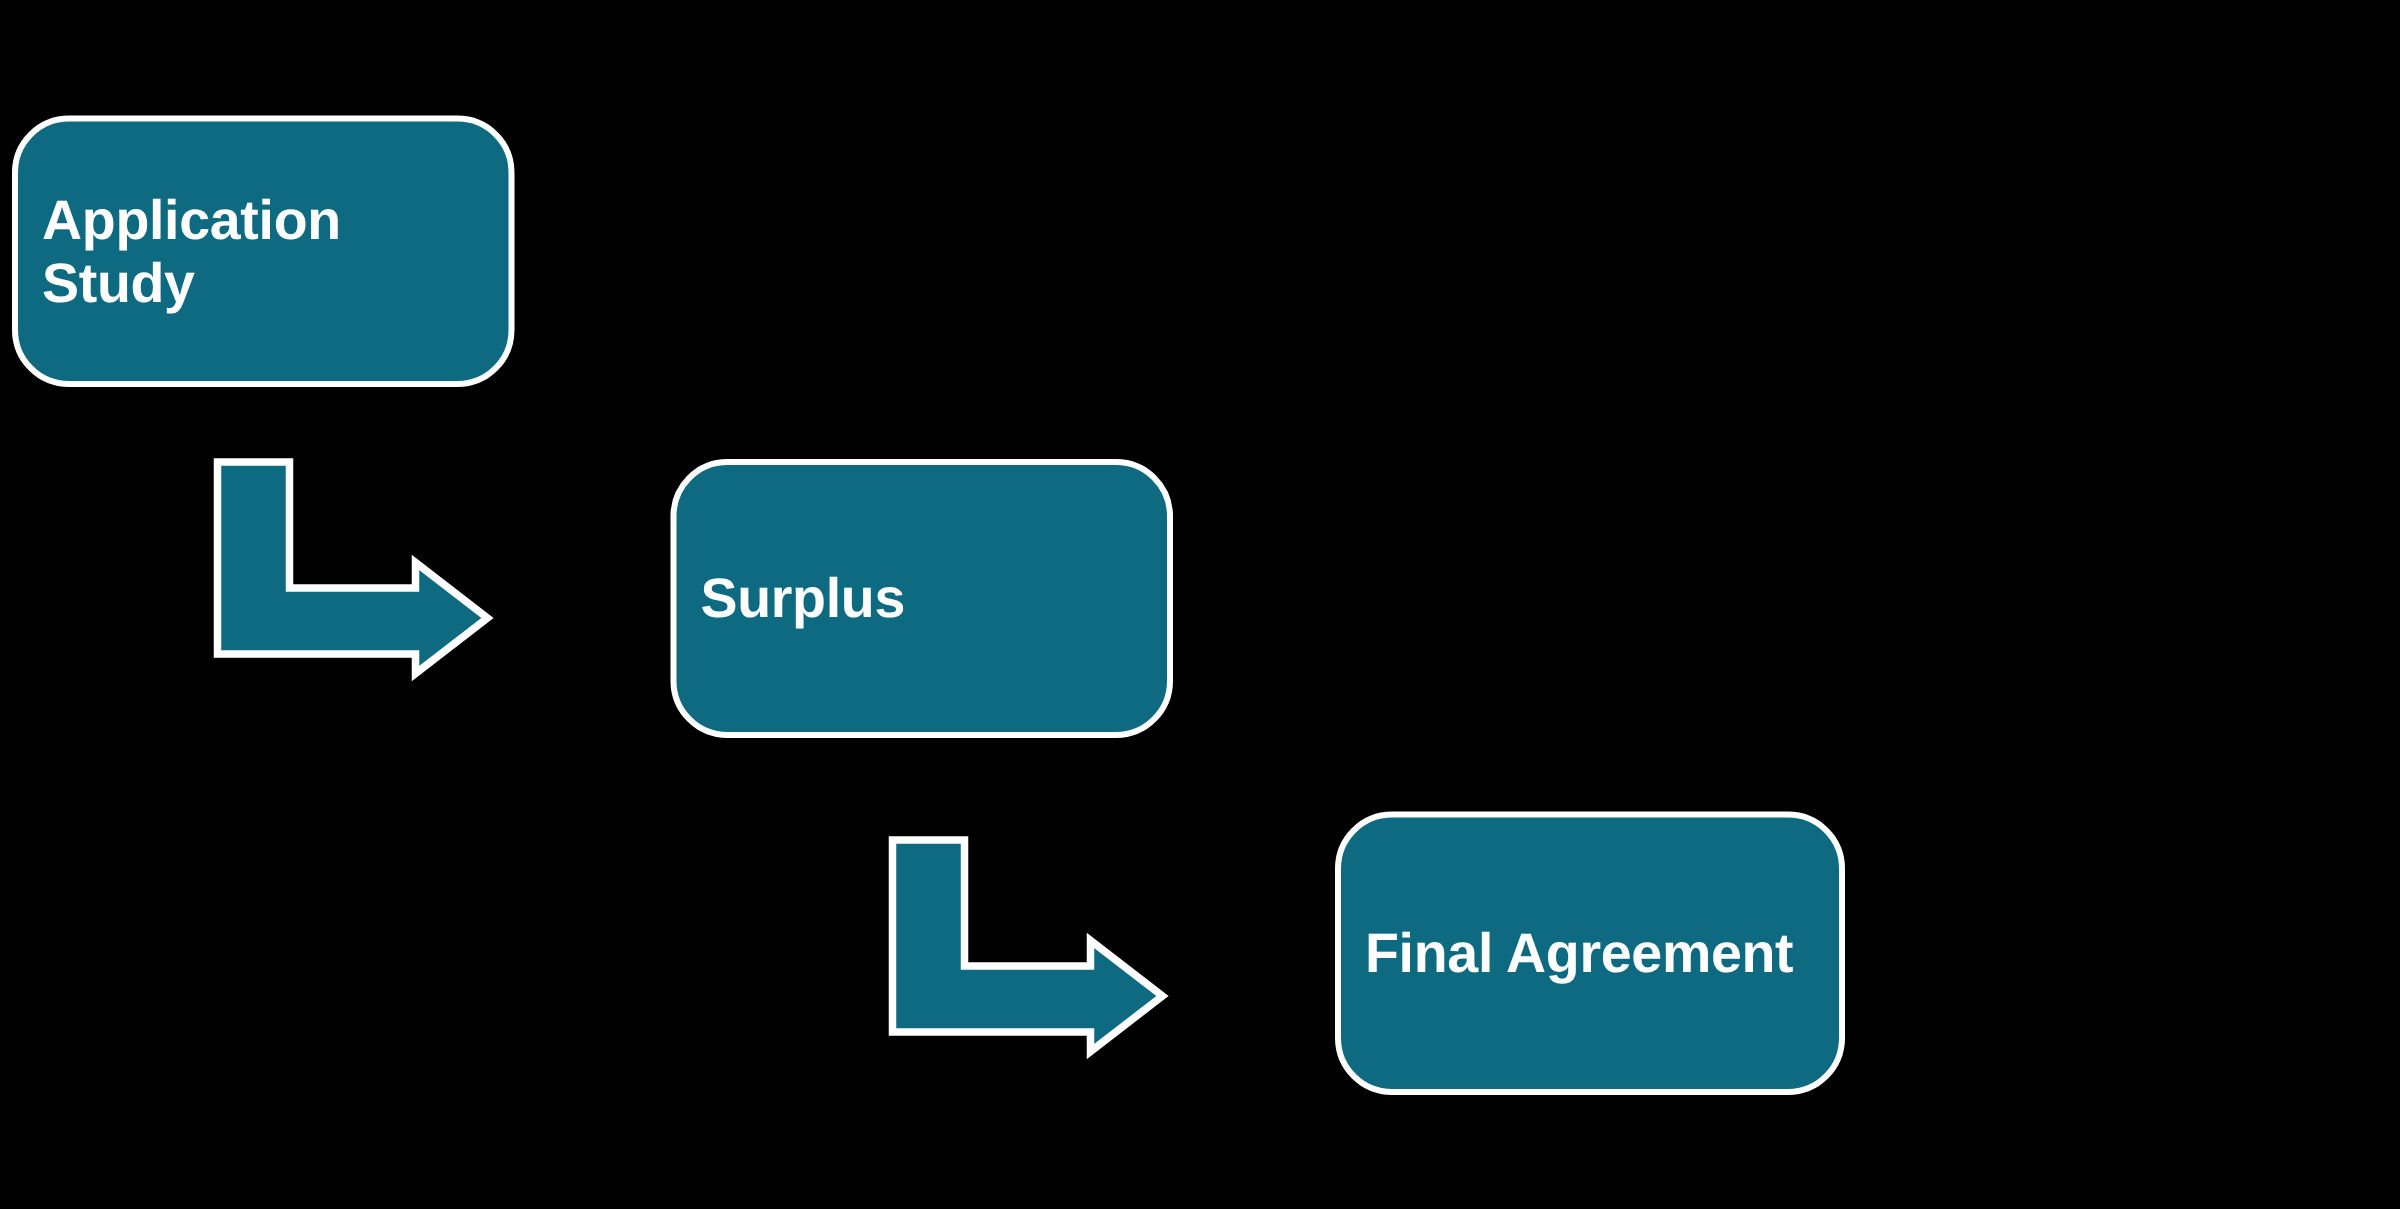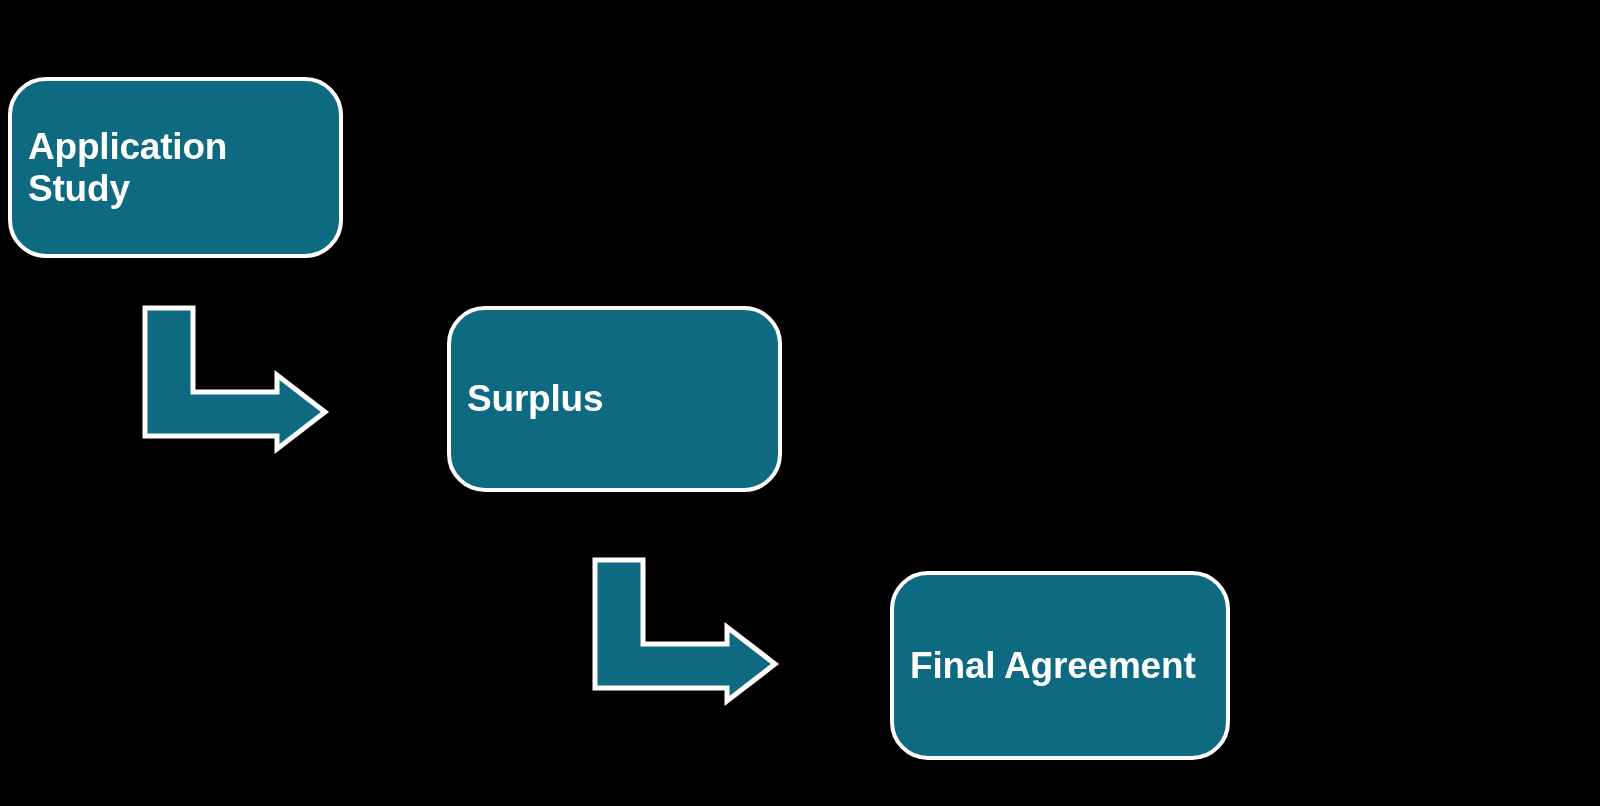--- a/index.html
+++ b/index.html
@@ -34,21 +34,21 @@
   .node-label{
     color:var(--text);
     font-size:37px;
     font-weight:700;
     line-height:42px;
     letter-spacing:-0.2px;
     white-space:nowrap;
   }
   .node-1{left:8px;   top:77px;  width:335px; height:181px;}
   .node-2{left:447px; top:306px; width:335px; height:186px;}
-  .node-3{left:890px; top:571px; width:340px; height:189px;}
+  .node-3{left:890px; top:541px; width:340px; height:189px;}
   .arrow{
     position:absolute;
     overflow:visible;
   }
   .arrow polygon{
     fill:var(--fill);
     stroke:var(--border);
     stroke-width:5;
     stroke-linejoin:miter;
   }

